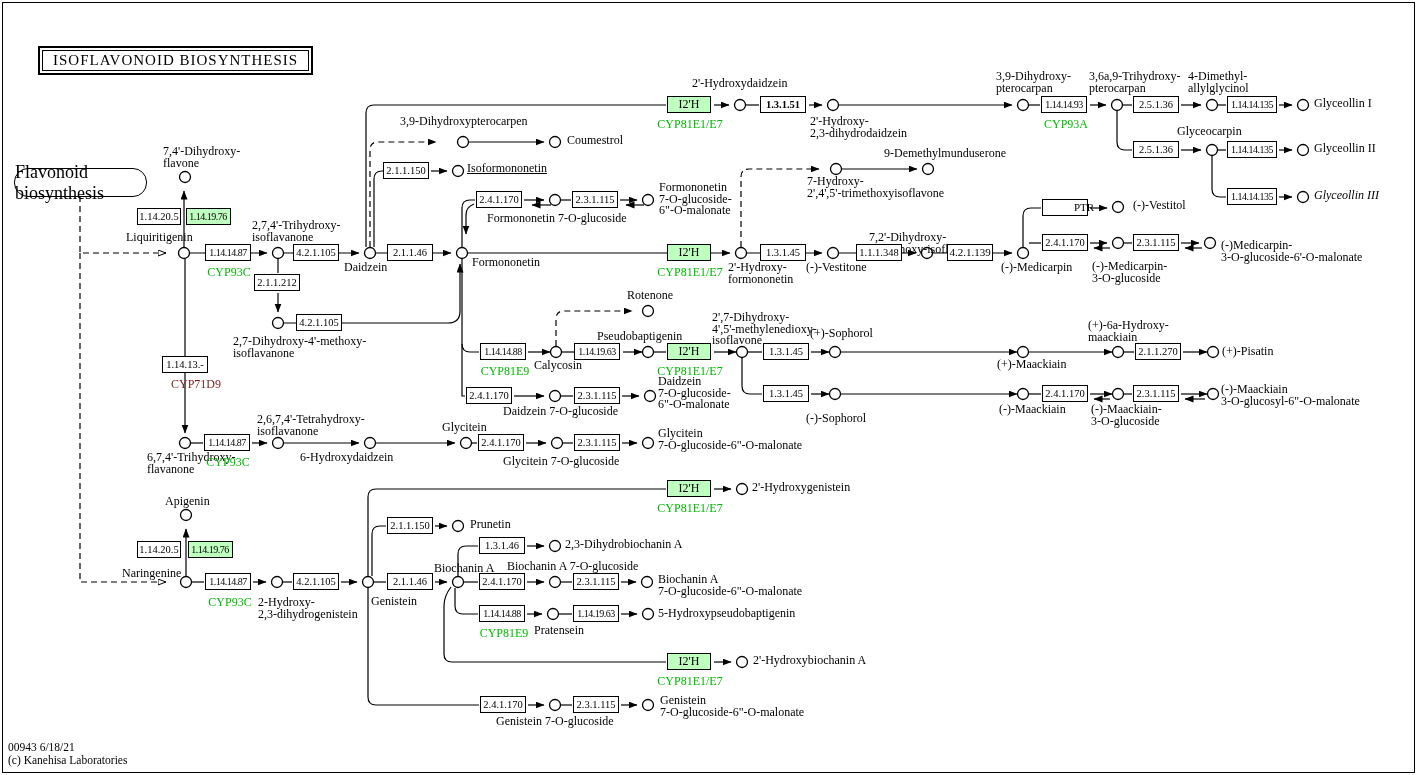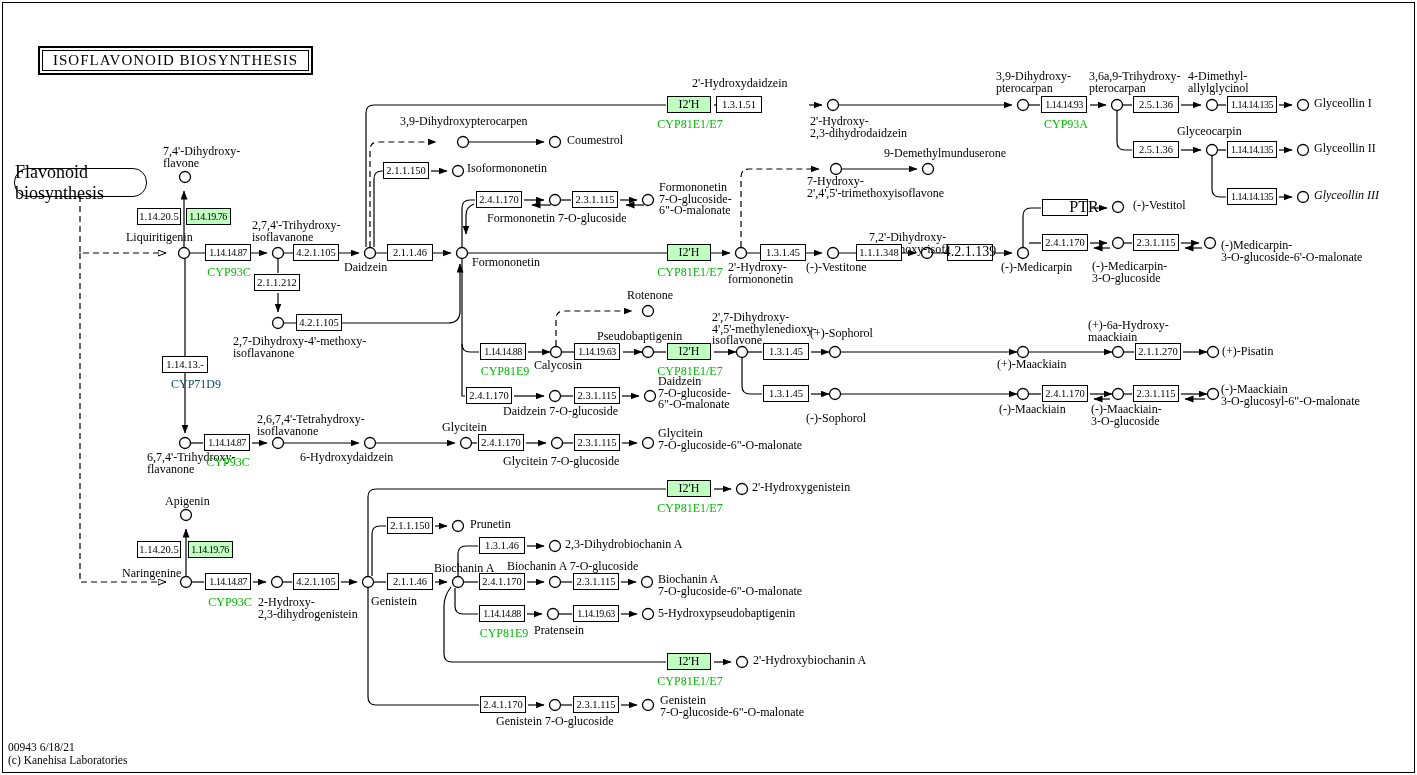--- a/index.html
+++ b/index.html
@@ -263,21 +263,21 @@
         <span>7-O-glucoside-6"-O-malonate</span>
       </div>
       <div class="lbl" style="left: 503px; top: 406px; text-align: center;">
         <span>Daidzein 7-O-glucoside</span>
       </div>
       <div class="lbl" style="left: 658px; top: 376px;">
         <span>Daidzein</span>
         <span>7-O-glucoside-</span>
         <span>6"-O-malonate</span>
       </div>
-      <div class="lbl" style="left: 467px; top: 163px;">
+      <div class="lbl" style="left: 467px; top: 163px; text-decoration: underline;">
         <span>Isoformononetin</span>
       </div>
       <div class="lbl" style="left: 400px; top: 116px;">
         <span>3,9-Dihydroxypterocarpen</span>
       </div>
       <div class="lbl" style="left: 567px; top: 135px;">
         <span>Coumestrol</span>
       </div>
       <div class="lbl" style="left: 487px; top: 213px;">
         <span>Formononetin 7-O-glucoside</span>
@@ -445,32 +445,32 @@
       <div class="ebox" style="left: 293px; top: 243.5px; width: 46px; height: 17px; font-size: 10.5px;">4.2.1.105</div>
       <div class="ebox" style="left: 387px; top: 243.5px; width: 46px; height: 17px; font-size: 10.5px;">2.1.1.46</div>
       <div class="ebox" style="left: 254px; top: 273.5px; width: 46px; height: 17px; font-size: 10.5px;">2.1.1.212</div>
       <div class="ebox" style="left: 296px; top: 313.5px; width: 46px; height: 17px; font-size: 10.5px;">4.2.1.105</div>
       <div class="ebox" style="left: 162px; top: 355.5px; width: 46px; height: 17px; font-size: 10.5px;">1.14.13.-</div>
       <div class="ebox" style="left: 204px; top: 433.5px; width: 46px; height: 17px; font-size: 10px; letter-spacing: -0.5px;">1.14.14.87</div>
       <div class="ebox" style="left: 383px; top: 161.5px; width: 46px; height: 17px; font-size: 10.5px;">2.1.1.150</div>
       <div class="ebox" style="left: 476px; top: 190.5px; width: 46px; height: 17px; font-size: 10.5px;">2.4.1.170</div>
       <div class="ebox" style="left: 572px; top: 190.5px; width: 46px; height: 17px; font-size: 10.5px;">2.3.1.115</div>
       <div class="ebox green" style="left: 667px; top: 95.5px; width: 44px; height: 17px; font-size: 12px;">I2'H</div>
-      <div class="ebox" style="left: 716px; top: 95.5px; width: 46px; height: 17px; font-size: 10.5px;">1.3.1.51</div>
+      <div class="ebox" style="left: 760px; top: 95.5px; width: 46px; height: 17px; font-size: 10.5px; font-weight: bold;">1.3.1.51</div>
       <div class="ebox" style="left: 1041px; top: 95.5px; width: 46px; height: 17px; font-size: 10px; letter-spacing: -0.5px;">1.14.14.93</div>
       <div class="ebox" style="left: 1133px; top: 95.5px; width: 46px; height: 17px; font-size: 10.5px;">2.5.1.36</div>
       <div class="ebox" style="left: 1227px; top: 95.5px; width: 50px; height: 17px; font-size: 10px; letter-spacing: -0.5px;">1.14.14.135</div>
       <div class="ebox" style="left: 1133px; top: 140.5px; width: 46px; height: 17px; font-size: 10.5px;">2.5.1.36</div>
       <div class="ebox" style="left: 1227px; top: 140.5px; width: 50px; height: 17px; font-size: 10px; letter-spacing: -0.5px;">1.14.14.135</div>
       <div class="ebox" style="left: 1227px; top: 187.5px; width: 50px; height: 17px; font-size: 10px; letter-spacing: -0.5px;">1.14.14.135</div>
       <div class="ebox green" style="left: 667px; top: 243.5px; width: 44px; height: 17px; font-size: 12px;">I2'H</div>
       <div class="ebox" style="left: 760px; top: 243.5px; width: 46px; height: 17px; font-size: 10.5px;">1.3.1.45</div>
       <div class="ebox" style="left: 856px; top: 243.5px; width: 46px; height: 17px; font-size: 10.5px;">1.1.1.348</div>
-      <div class="ebox" style="left: 947px; top: 243.5px; width: 46px; height: 17px; font-size: 14px;">4.2.1.139</div>
-      <div class="ebox" style="left: 1042px; top: 198.5px; width: 46px; height: 17px; font-size: 16px; padding-left: 38px;">PTR</div>
+      <div class="ebox" style="left: 947px; top: 243.5px; width: 46px; height: 17px; font-size: 11px;">4.2.1.139</div>
+      <div class="ebox" style="left: 1042px; top: 198.5px; width: 46px; height: 17px; font-size: 11px; padding-left: 38px;">PTR</div>
       <div class="ebox" style="left: 1042px; top: 233.5px; width: 46px; height: 17px; font-size: 10.5px;">2.4.1.170</div>
       <div class="ebox" style="left: 1133px; top: 233.5px; width: 46px; height: 17px; font-size: 10.5px;">2.3.1.115</div>
       <div class="ebox" style="left: 466px; top: 386.5px; width: 46px; height: 17px; font-size: 10.5px;">2.4.1.170</div>
       <div class="ebox" style="left: 574px; top: 386.5px; width: 46px; height: 17px; font-size: 10.5px;">2.3.1.115</div>
       <div class="ebox" style="left: 478px; top: 433.5px; width: 46px; height: 17px; font-size: 10.5px;">2.4.1.170</div>
       <div class="ebox" style="left: 574px; top: 433.5px; width: 46px; height: 17px; font-size: 10.5px;">2.3.1.115</div>
       <div class="ebox" style="left: 480px; top: 342.5px; width: 46px; height: 17px; font-size: 10px; letter-spacing: -0.5px;">1.14.14.88</div>
       <div class="ebox" style="left: 574px; top: 342.5px; width: 46px; height: 17px; font-size: 10px; letter-spacing: -0.5px;">1.14.19.63</div>
       <div class="ebox green" style="left: 667px; top: 342.5px; width: 44px; height: 17px; font-size: 12px;">I2'H</div>
       <div class="ebox" style="left: 763px; top: 342.5px; width: 46px; height: 17px; font-size: 10.5px;">1.3.1.45</div>
@@ -487,21 +487,21 @@
       <div class="ebox" style="left: 479px; top: 536.5px; width: 46px; height: 17px; font-size: 10.5px;">1.3.1.46</div>
       <div class="ebox" style="left: 479px; top: 572.5px; width: 46px; height: 17px; font-size: 10.5px;">2.4.1.170</div>
       <div class="ebox" style="left: 573px; top: 572.5px; width: 46px; height: 17px; font-size: 10.5px;">2.3.1.115</div>
       <div class="ebox" style="left: 479px; top: 604.5px; width: 46px; height: 17px; font-size: 10px; letter-spacing: -0.5px;">1.14.14.88</div>
       <div class="ebox" style="left: 573px; top: 604.5px; width: 46px; height: 17px; font-size: 10px; letter-spacing: -0.5px;">1.14.19.63</div>
       <div class="ebox green" style="left: 667px; top: 652.5px; width: 44px; height: 17px; font-size: 12px;">I2'H</div>
       <div class="ebox" style="left: 480px; top: 695.5px; width: 46px; height: 17px; font-size: 10.5px;">2.4.1.170</div>
       <div class="ebox" style="left: 573px; top: 695.5px; width: 46px; height: 17px; font-size: 10.5px;">2.3.1.115</div>
       <div class="ebox green" style="left: 667px; top: 479.5px; width: 44px; height: 17px; font-size: 12px;">I2'H</div>
       <div class="gname" style="left: 229px; top: 265px; color: rgb(0, 187, 0);">CYP93C</div>
-      <div class="gname" style="left: 196px; top: 377px; color: #0c4a6e;">CYP71D9</div>
+      <div class="gname" style="left: 196px; top: 377px; color: #7f1d1d;">CYP71D9</div>
       <div class="gname" style="left: 228px; top: 455px; color: rgb(0, 187, 0);">CYP93C</div>
       <div class="gname" style="left: 690px; top: 117px; color: rgb(0, 187, 0);">CYP81E1/E7</div>
       <div class="gname" style="left: 1066px; top: 117px; color: rgb(0, 187, 0);">CYP93A</div>
       <div class="gname" style="left: 690px; top: 265px; color: rgb(0, 187, 0);">CYP81E1/E7</div>
       <div class="gname" style="left: 505px; top: 364px; color: rgb(0, 187, 0);">CYP81E9</div>
       <div class="gname" style="left: 690px; top: 364px; color: rgb(0, 187, 0);">CYP81E1/E7</div>
       <div class="gname" style="left: 504px; top: 626px; color: rgb(0, 187, 0);">CYP81E9</div>
       <div class="gname" style="left: 690px; top: 674px; color: rgb(0, 187, 0);">CYP81E1/E7</div>
       <div class="gname" style="left: 690px; top: 501px; color: rgb(0, 187, 0);">CYP81E1/E7</div>
       <div class="gname" style="left: 230px; top: 595px; color: rgb(0, 187, 0);">CYP93C</div>

